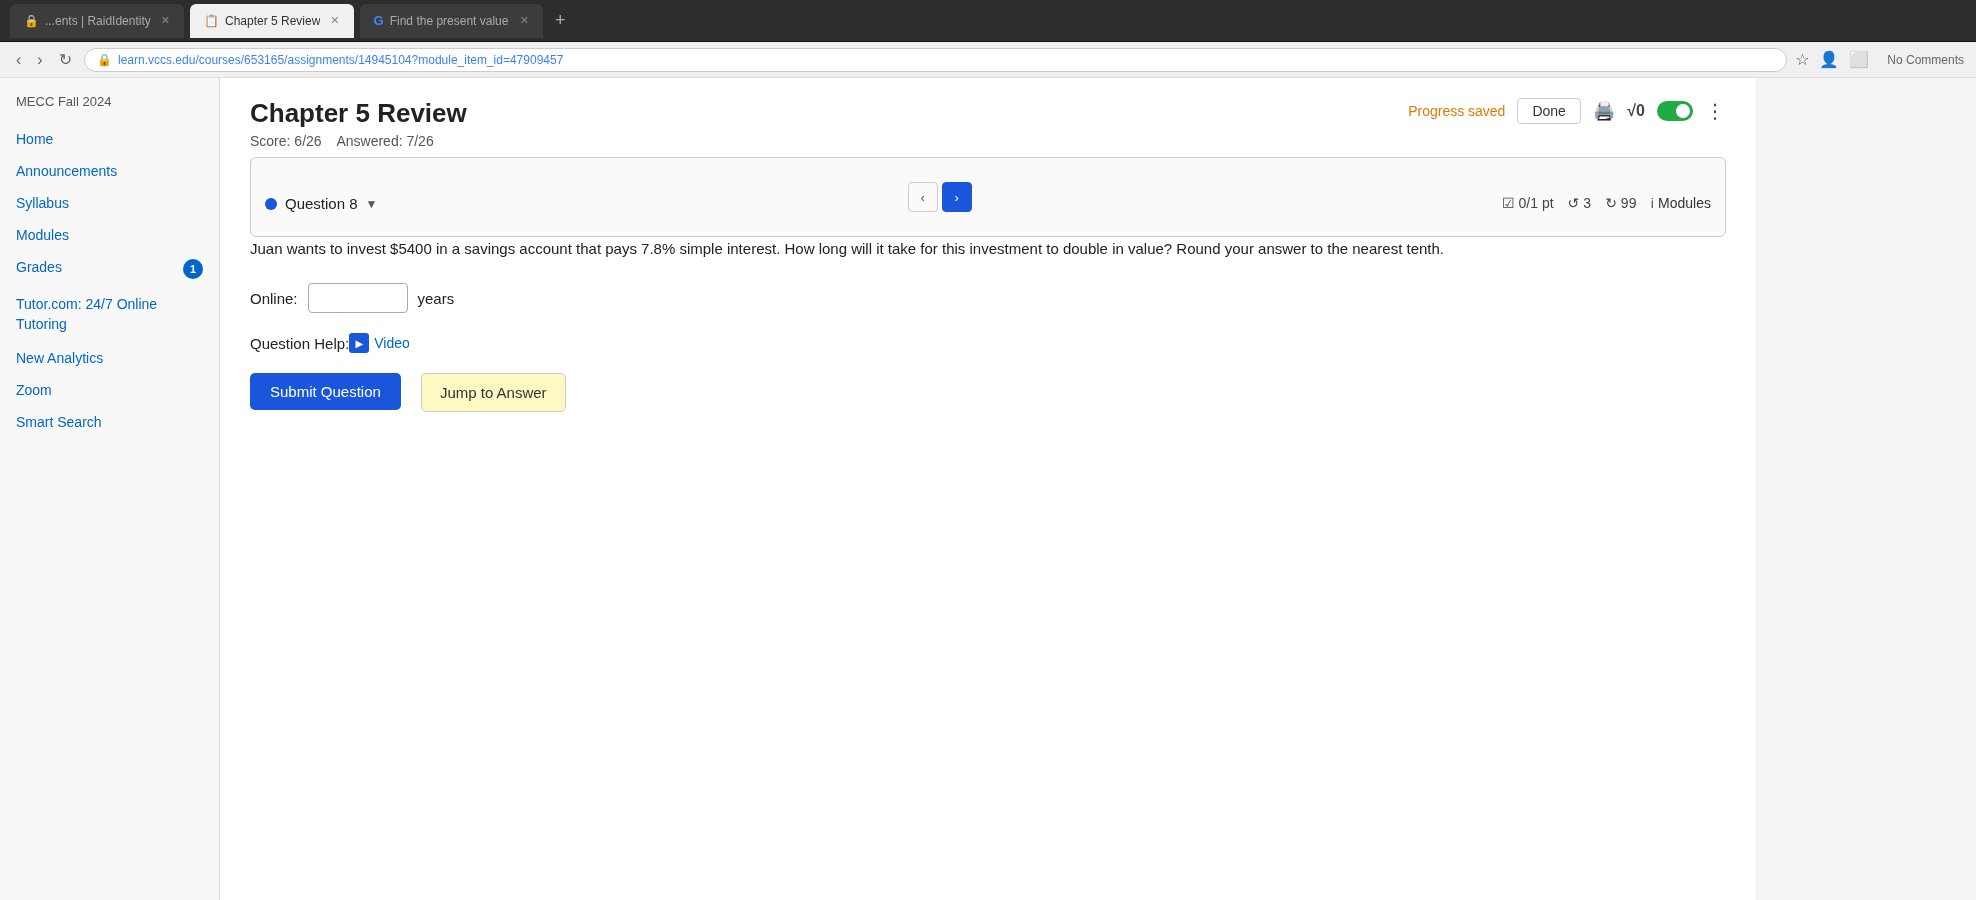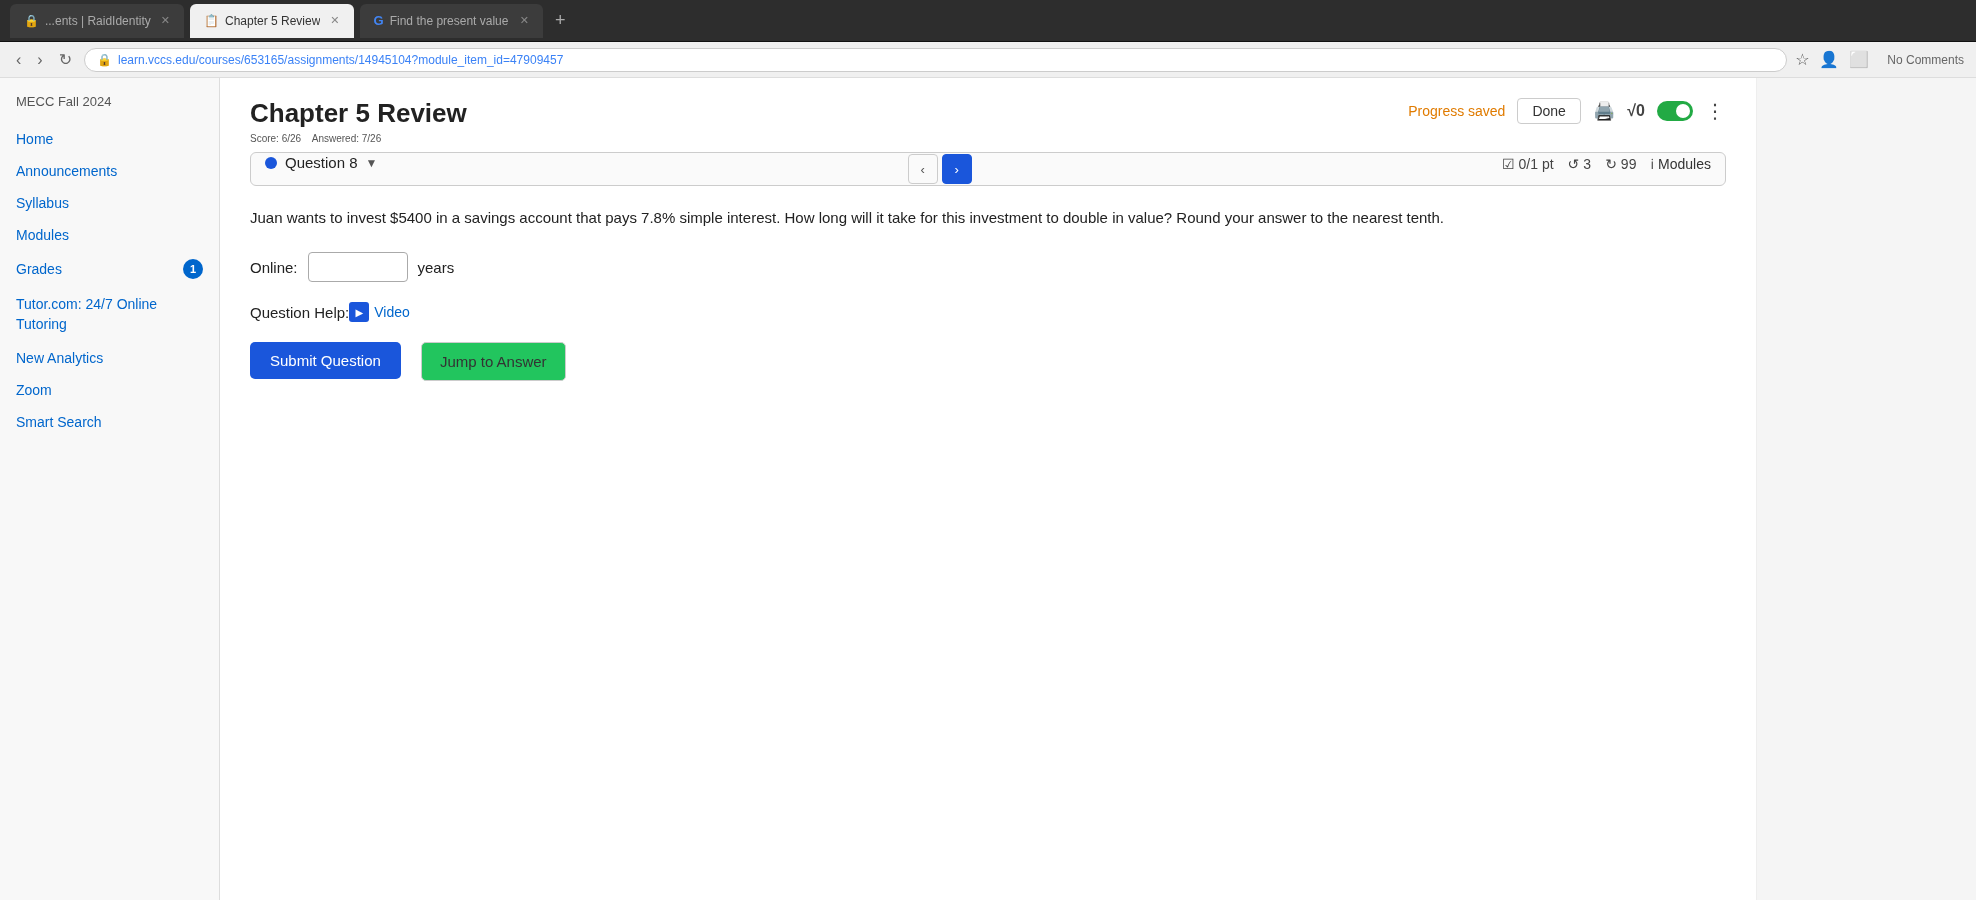--- a/index.html
+++ b/index.html
@@ -105,21 +105,20 @@
       overflow-y: auto;
     }
     .sidebar-course-name {
       padding: 0 16px 14px 16px;
       font-size: 13px;
       color: #555;
       font-weight: 500;
     }
     .sidebar-nav-item {
       display: flex;
-      align-items: center;
       justify-content: space-between;
       padding: 8px 16px;
       font-size: 14px;
       color: #0066cc;
       text-decoration: none;
       cursor: pointer;
     }
     .sidebar-badge {
       background: #0066cc;
       color: white;
@@ -147,21 +146,21 @@
       align-items: flex-start;
       justify-content: space-between;
       margin-bottom: 8px;
     }
     .assignment-title {
       font-size: 26px;
       font-weight: bold;
       color: #222;
     }
     .assignment-meta {
-      font-size: 10px;
+      font-size: 14px;
       color: #555;
       margin-top: 4px;
     }
     .header-actions {
       display: flex;
       align-items: center;
       gap: 12px;
     }
     .progress-saved {
       color: #e07b00;
@@ -204,26 +203,25 @@
     .more-icon {
       font-size: 20px;
       color: #444;
       cursor: pointer;
       letter-spacing: 1px;
     }
 
     
     .question-nav-bar {
       display: flex;
-      align-items: flex-start;
+      align-items: flex-end;
       justify-content: space-between;
       border: 1px solid #ccc;
       border-radius: 6px;
-      padding: 1px 14px;
-      margin-bottom: 20px;
+      padding: 24px 14px;
       background: #fafafa;
     }
     .question-selector {
       display: flex;
       align-items: center;
       gap: 8px;
     }
     .question-dot {
       width: 12px;
       height: 12px;
@@ -354,21 +352,21 @@
       background: #1a56db;
       color: white;
       border: none;
       border-radius: 5px;
       padding: 10px 20px;
       font-size: 15px;
       cursor: pointer;
       font-weight: 500;
     }
     .jump-btn {
-      background: #22c55e;
+      background: #fef9c3;
       color: #333;
       border: 1px solid #ccc;
       border-radius: 5px;
       padding: 10px 18px;
       font-size: 15px;
       cursor: pointer;
     }
 
     
     .right-panel {

